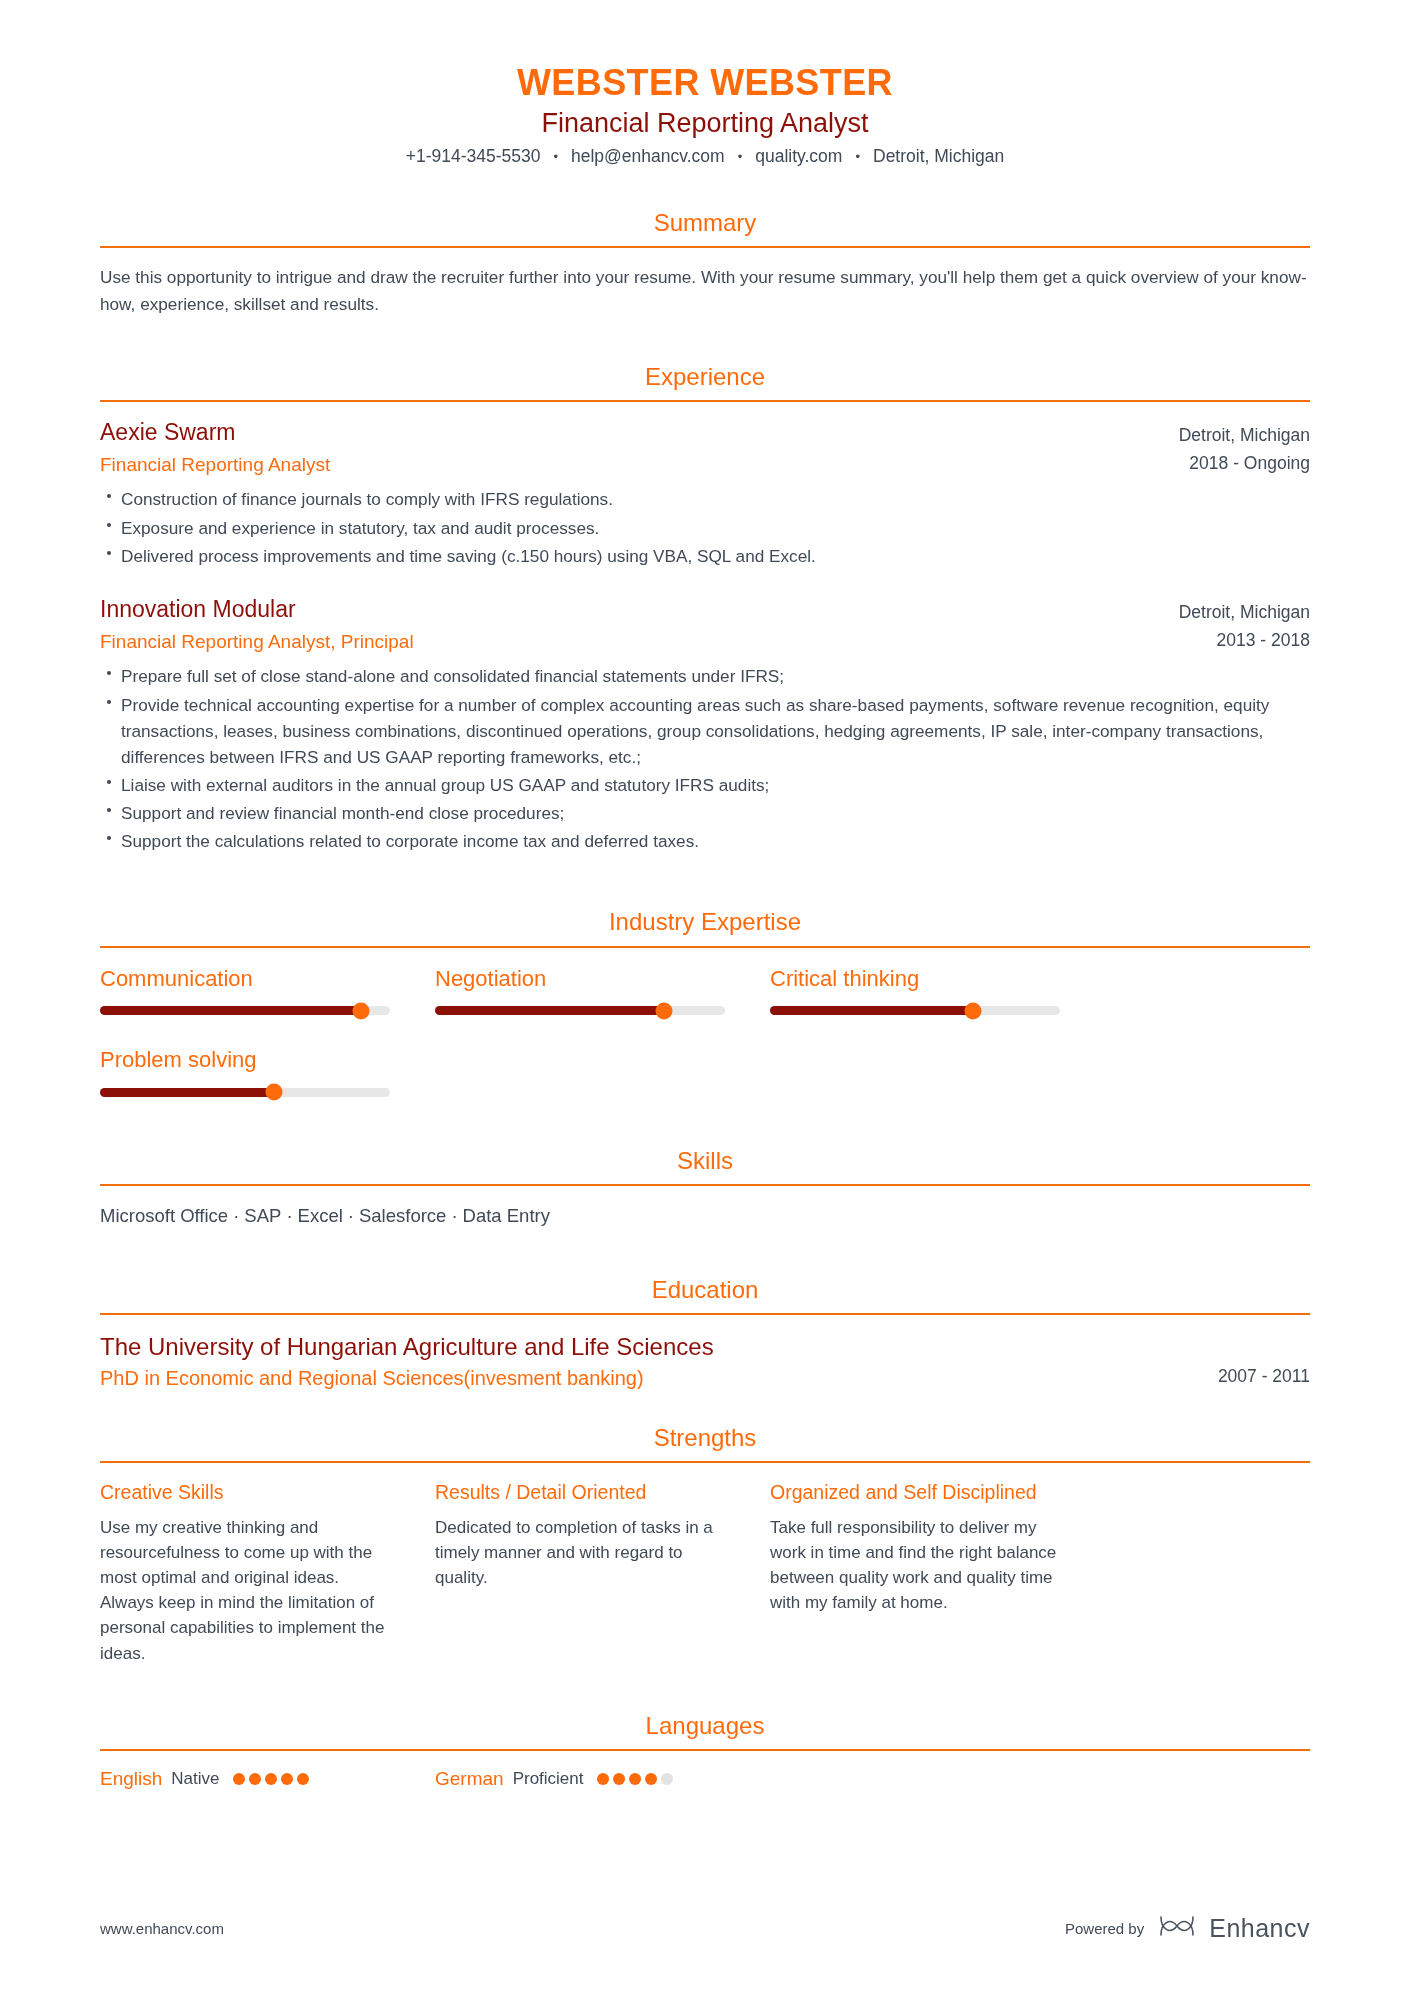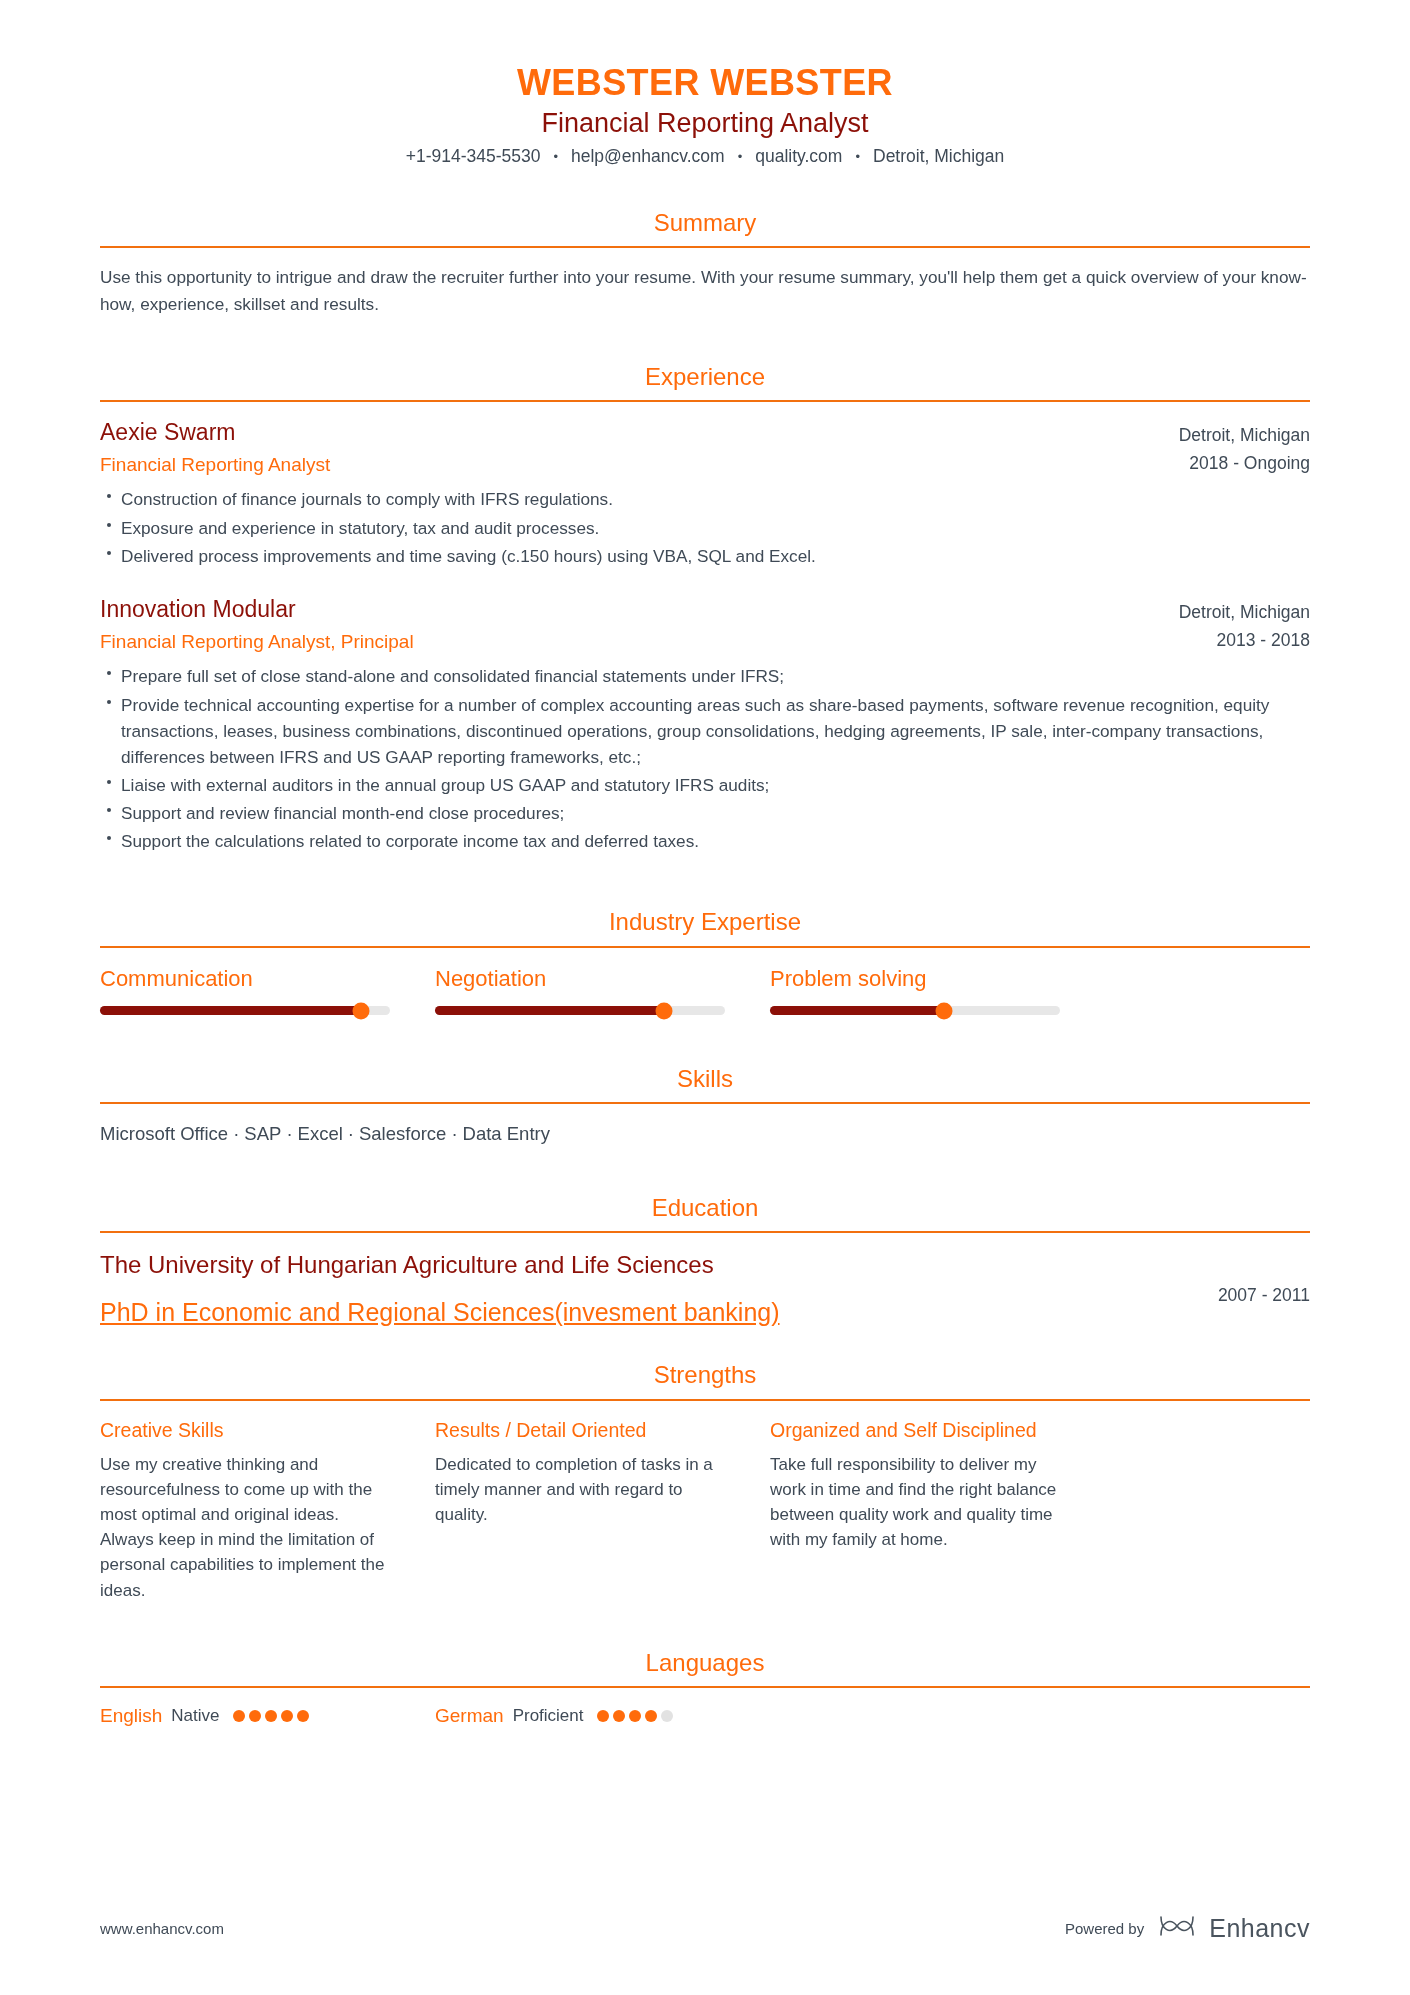--- a/index.html
+++ b/index.html
@@ -176,25 +176,24 @@
   }
   .skill-sep { margin: 0 5px; color: #3f4a56; }
 
   
   .edu-school {
     font-size: 24px;
     color: #8c1008;
     line-height: 1.3;
   }
   .edu-degree {
-    font-size: 25px;
+    font-size: 20px;
     color: #ff6b0b;
     line-height: 1.35;
-    margin-top: 15px;
-    text-decoration: underline;
+    margin-top: 3px;
   }
 
   
   .strengths-grid {
     display: flex;
     gap: 0 45px;
   }
   .strength-item { width: 290px; }
   .strength-title {
     font-size: 19.5px;
@@ -358,20 +357,27 @@
           <div class="slider">
             <div class="slider-fill" style="width: 90%;"></div>
             <div class="slider-knob" style="left: 90%;"></div>
           </div>
         </div>
         <div class="expertise-item">
           <div class="expertise-label">Negotiation</div>
           <div class="slider">
             <div class="slider-fill" style="width: 79%;"></div>
             <div class="slider-knob" style="left: 79%;"></div>
+          </div>
+        </div>
+        <div class="expertise-item">
+          <div class="expertise-label">Critical thinking</div>
+          <div class="slider">
+            <div class="slider-fill" style="width: 70%;"></div>
+            <div class="slider-knob" style="left: 70%;"></div>
           </div>
         </div>
         <div class="expertise-item">
           <div class="expertise-label">Problem solving</div>
           <div class="slider">
             <div class="slider-fill" style="width: 60%;"></div>
             <div class="slider-knob" style="left: 60%;"></div>
           </div>
         </div>
       </div>

